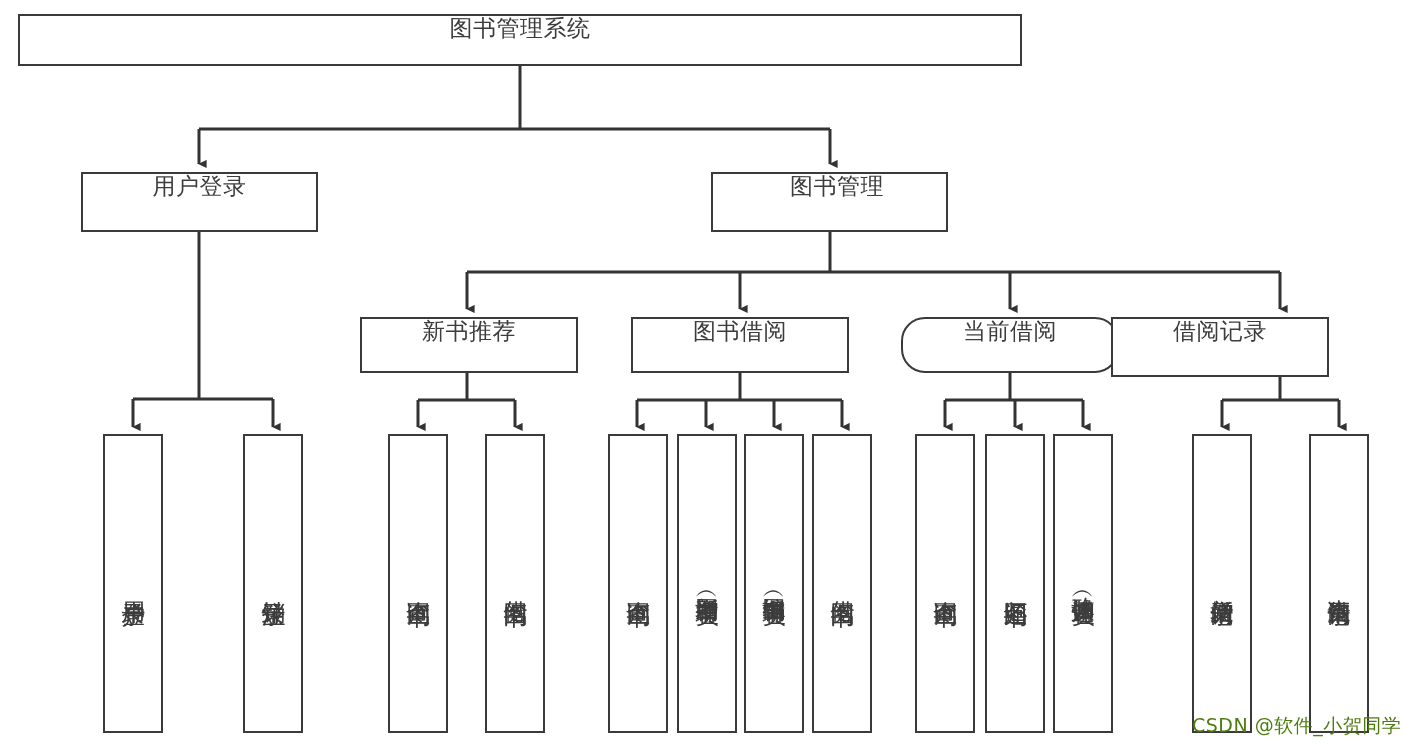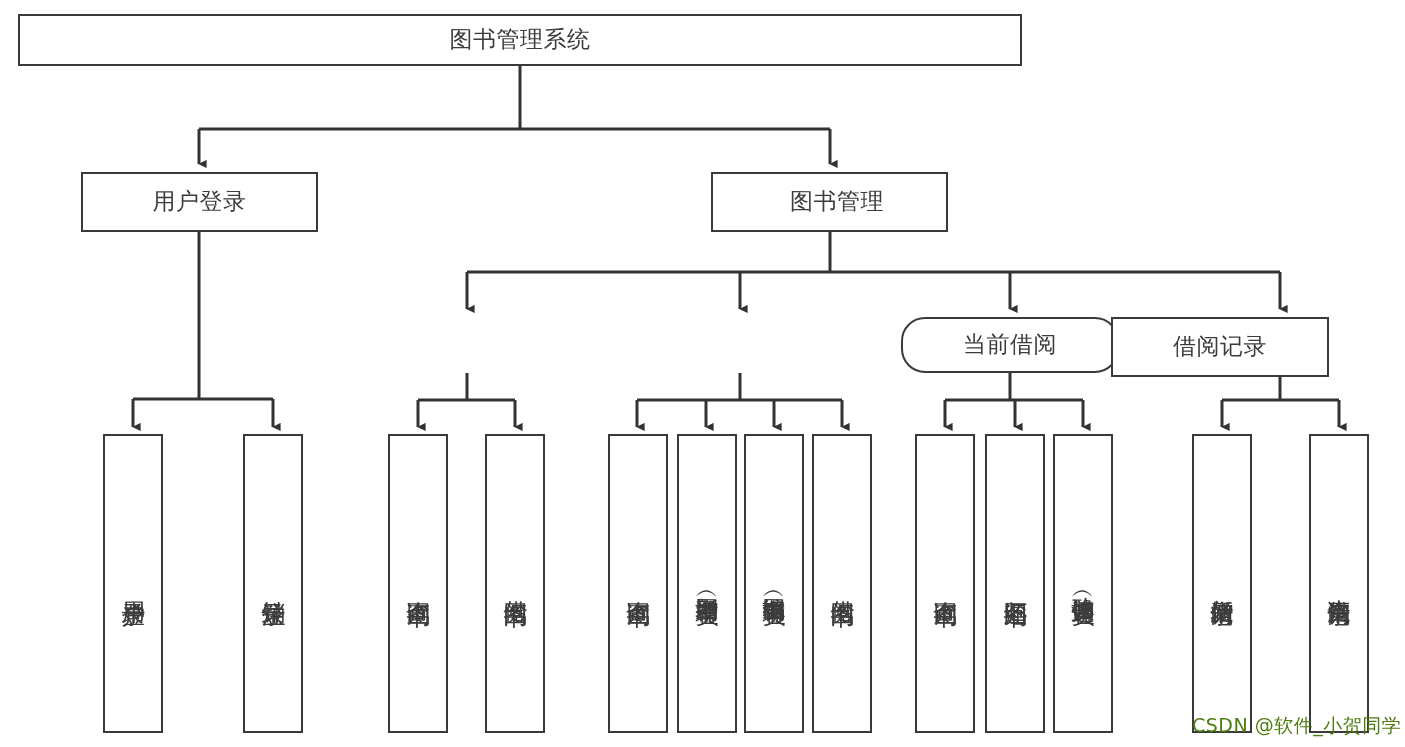--- a/index.html
+++ b/index.html
@@ -25,21 +25,21 @@
     width: 1405px;
     height: 747px;
     pointer-events: none;
   }
   .node {
     position: absolute;
     box-sizing: border-box;
     background: #ffffff;
     border: 2px solid #3a3a3a;
     display: flex;
-    align-items: center;
+    align-items: flex-start;
     justify-content: center;
     color: #3c3c3c;
     z-index: 2;
   }
   .node.horizontal .node-label {
     writing-mode: horizontal-tb;
     font-size: 23px;
     line-height: 1.1;
     letter-spacing: 0.5px;
     white-space: nowrap;
@@ -133,21 +133,27 @@
   </div>
 
   <div class="node horizontal" style="left:81px; top:172px; width:237px; height:60px;">
     <span class="node-label">用户登录</span>
   </div>
 
   <div class="node horizontal" style="left:711px; top:172px; width:237px; height:60px;padding-left:15px;">
     <span class="node-label">图书管理</span>
   </div>
 
-
+  <div class="node horizontal" style="left:360px; top:317px; width:218px; height:56px;">
+    <span class="node-label">新书推荐</span>
+  </div>
+
+  <div class="node horizontal" style="left:631px; top:317px; width:218px; height:56px;">
+    <span class="node-label">图书借阅</span>
+  </div>
 
   <div class="node horizontal" style="left:901px; top:317px; width:218px; height:56px;border-radius:24px;">
     <span class="node-label">当前借阅</span>
   </div>
 
   <div class="node horizontal" style="left:1111px; top:317px; width:218px; height:60px;">
     <span class="node-label">借阅记录</span>
   </div>
 
   <div class="node vertical" style="left:103px; top:434px; width:60px; height:299px;">

